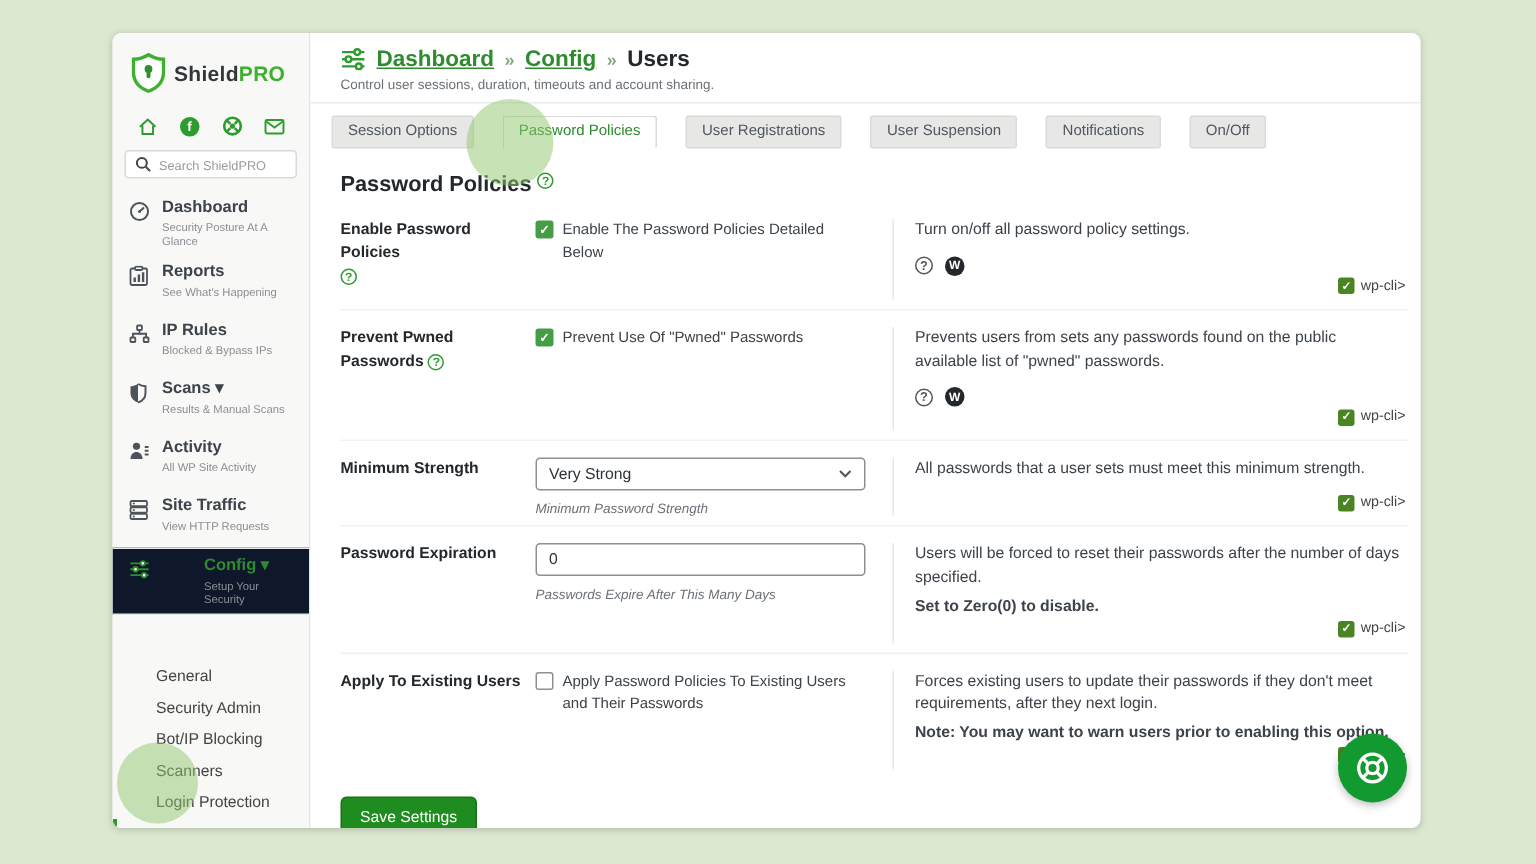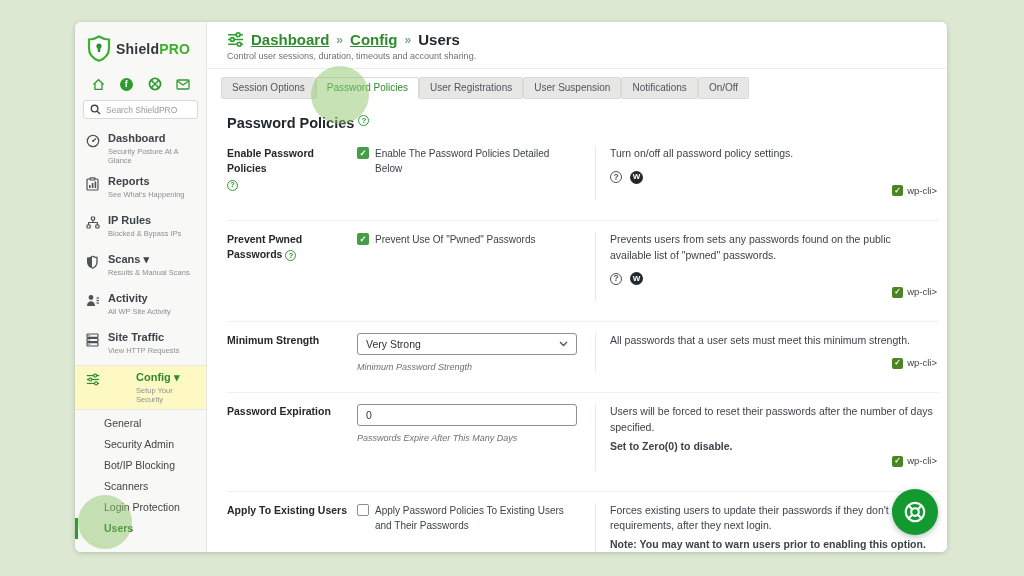--- a/index.html
+++ b/index.html
@@ -20,49 +20,49 @@
   .searchbox { margin:5px 8px 4px; background:#fff; border:1px solid #d9d9d9; border-radius:3px;
                padding:3px 6px; display:flex; align-items:center; gap:5px; }
   .searchbox input { border:none; outline:none; width:90px; font-size:8.5px; color:#555; background:transparent; font-family:"Liberation Sans",sans-serif;}
   .searchbox input::placeholder { color:#9a9a9a; }
   .nav { margin-top:8px; }
   .nav-item { display:flex; gap:8px; padding:5px 8px 5px 11px; align-items:flex-start; }
   .nav-item { min-height:39px; }
   .nav-ico { width:14px; height:14px; color:#4c5359; margin-top:2px; flex:0 0 14px; }
   .nav-title { font-size:11px; font-weight:bold; color:#3c434a; line-height:1.25; }
   .nav-sub { font-size:7.5px; color:#8a8f94; margin-top:1px; line-height:1.2; }
-  .nav-item.active-section { background:#fef9c3; border-top:1px solid #e8e8e6; border-bottom:1px solid #e8e8e6;gap:36px; }
+  .nav-item.active-section { background:#0f172a; border-top:1px solid #e8e8e6; border-bottom:1px solid #e8e8e6;gap:36px; }
   .nav-item.active-section .nav-title, .nav-item.active-section .nav-ico { color:#2e8b2e; }
-  .submenu { padding-top:3px; }
+  .submenu { padding-top:3px;margin-top:28px; }
   .submenu-item { position:relative; padding:4px 6px 4px 29px; font-size:10.5px; color:#444; line-height:1.25; }
   .submenu-item.active { color:#1d6b1d; font-weight:bold; box-shadow:inset 3px 0 0 #2e9b2e; }
   .highlight-circle { position:absolute; border-radius:50%; background:rgba(144,199,110,.5); pointer-events:none; }
   .users-highlight { left:3px; top:473px; width:54px; height:54px; z-index:1; }
 
   
   .main { position:relative; flex:1; background:#fff; }
   .tab-highlight { left:104px; top:44px; width:58px; height:58px; z-index:3; }
   .header { padding:9px 20px 7px; border-bottom:1px solid #ececec; }
   .breadcrumb { display:flex; align-items:center; gap:7px; font-size:15px; font-weight:bold; color:#32373c; }
   .crumb-link { color:#2e8b2e; text-decoration:underline; cursor:pointer; }
   .crumb-sep { color:#84a884; font-size:12px; font-weight:bold; }
   .crumb-current { color:#23282d; }
   .bc-icon { width:17px; height:15px; color:#2e9b2e; }
   .subtitle { font-size:9px; color:#6b7177; margin-top:3px; }
-  .tabbar { display:flex; gap:0; padding:8px 14px 0;align-items:flex-end; }
+  .tabbar { display:flex; gap:19px; padding:8px 14px 0;align-items:flex-end; }
   .tab { background:#e7e7e6; border:1px solid #dadad8; border-radius:2px; padding:4px 10px 5px;
          font-size:10px; color:#50575e; cursor:pointer; white-space:nowrap; }
   .tab.active { background:#fff; color:#2e8b2e; border-bottom-color:#fff; }
   .section-title { display:flex; align-items:flex-start; gap:4px; margin:16px 0 2px 20px;
                    font-size:14.5px; font-weight:bold; color:#23282d; }
   .qmark { display:inline-flex; align-items:center; justify-content:center; width:11px; height:11px;
            border:1px solid #2e9b2e; border-radius:50%; color:#2e9b2e; font-size:8px; font-weight:bold; cursor:pointer; }
   .qmark.dark { border-color:#555; color:#555; width:12px; height:12px; font-size:8.5px; }
   .form { margin:4px 8px 0 20px; }
-  .form-row { display:flex; border-bottom:1px solid #f1f1f1; padding:11px 0 20px; }
+  .form-row { display:flex; border-bottom:1px solid #f1f1f1; padding:11px 0 6px; }
   .form-row:last-of-type { border-bottom:none; }
   .col-label { width:130px; flex:0 0 130px; padding-right:10px; font-size:10.5px; font-weight:bold; color:#23282d; line-height:1.45; }
   .col-label .qmark { margin-top:3px; }
   .col-control { width:238px; flex:0 0 238px; padding-right:16px; font-size:10px; color:#3c434a; }
   .cb-row { display:flex; gap:6px; align-items:flex-start; cursor:pointer; }
   .cb { width:12px; height:12px; flex:0 0 12px; border-radius:2px; background:#459e45; color:#fff;
         display:inline-flex; align-items:center; justify-content:center; font-size:8.5px; font-weight:bold; margin-top:1px; }
   .cb.unchecked { background:#fff; border:1px solid #8c8f94; color:transparent; }
   .cb.mini { width:11px; height:11px; flex:0 0 11px; background:#4a8423; border-radius:2px; font-size:8px; margin-top:0; }
   .cb-label { line-height:1.5; }

